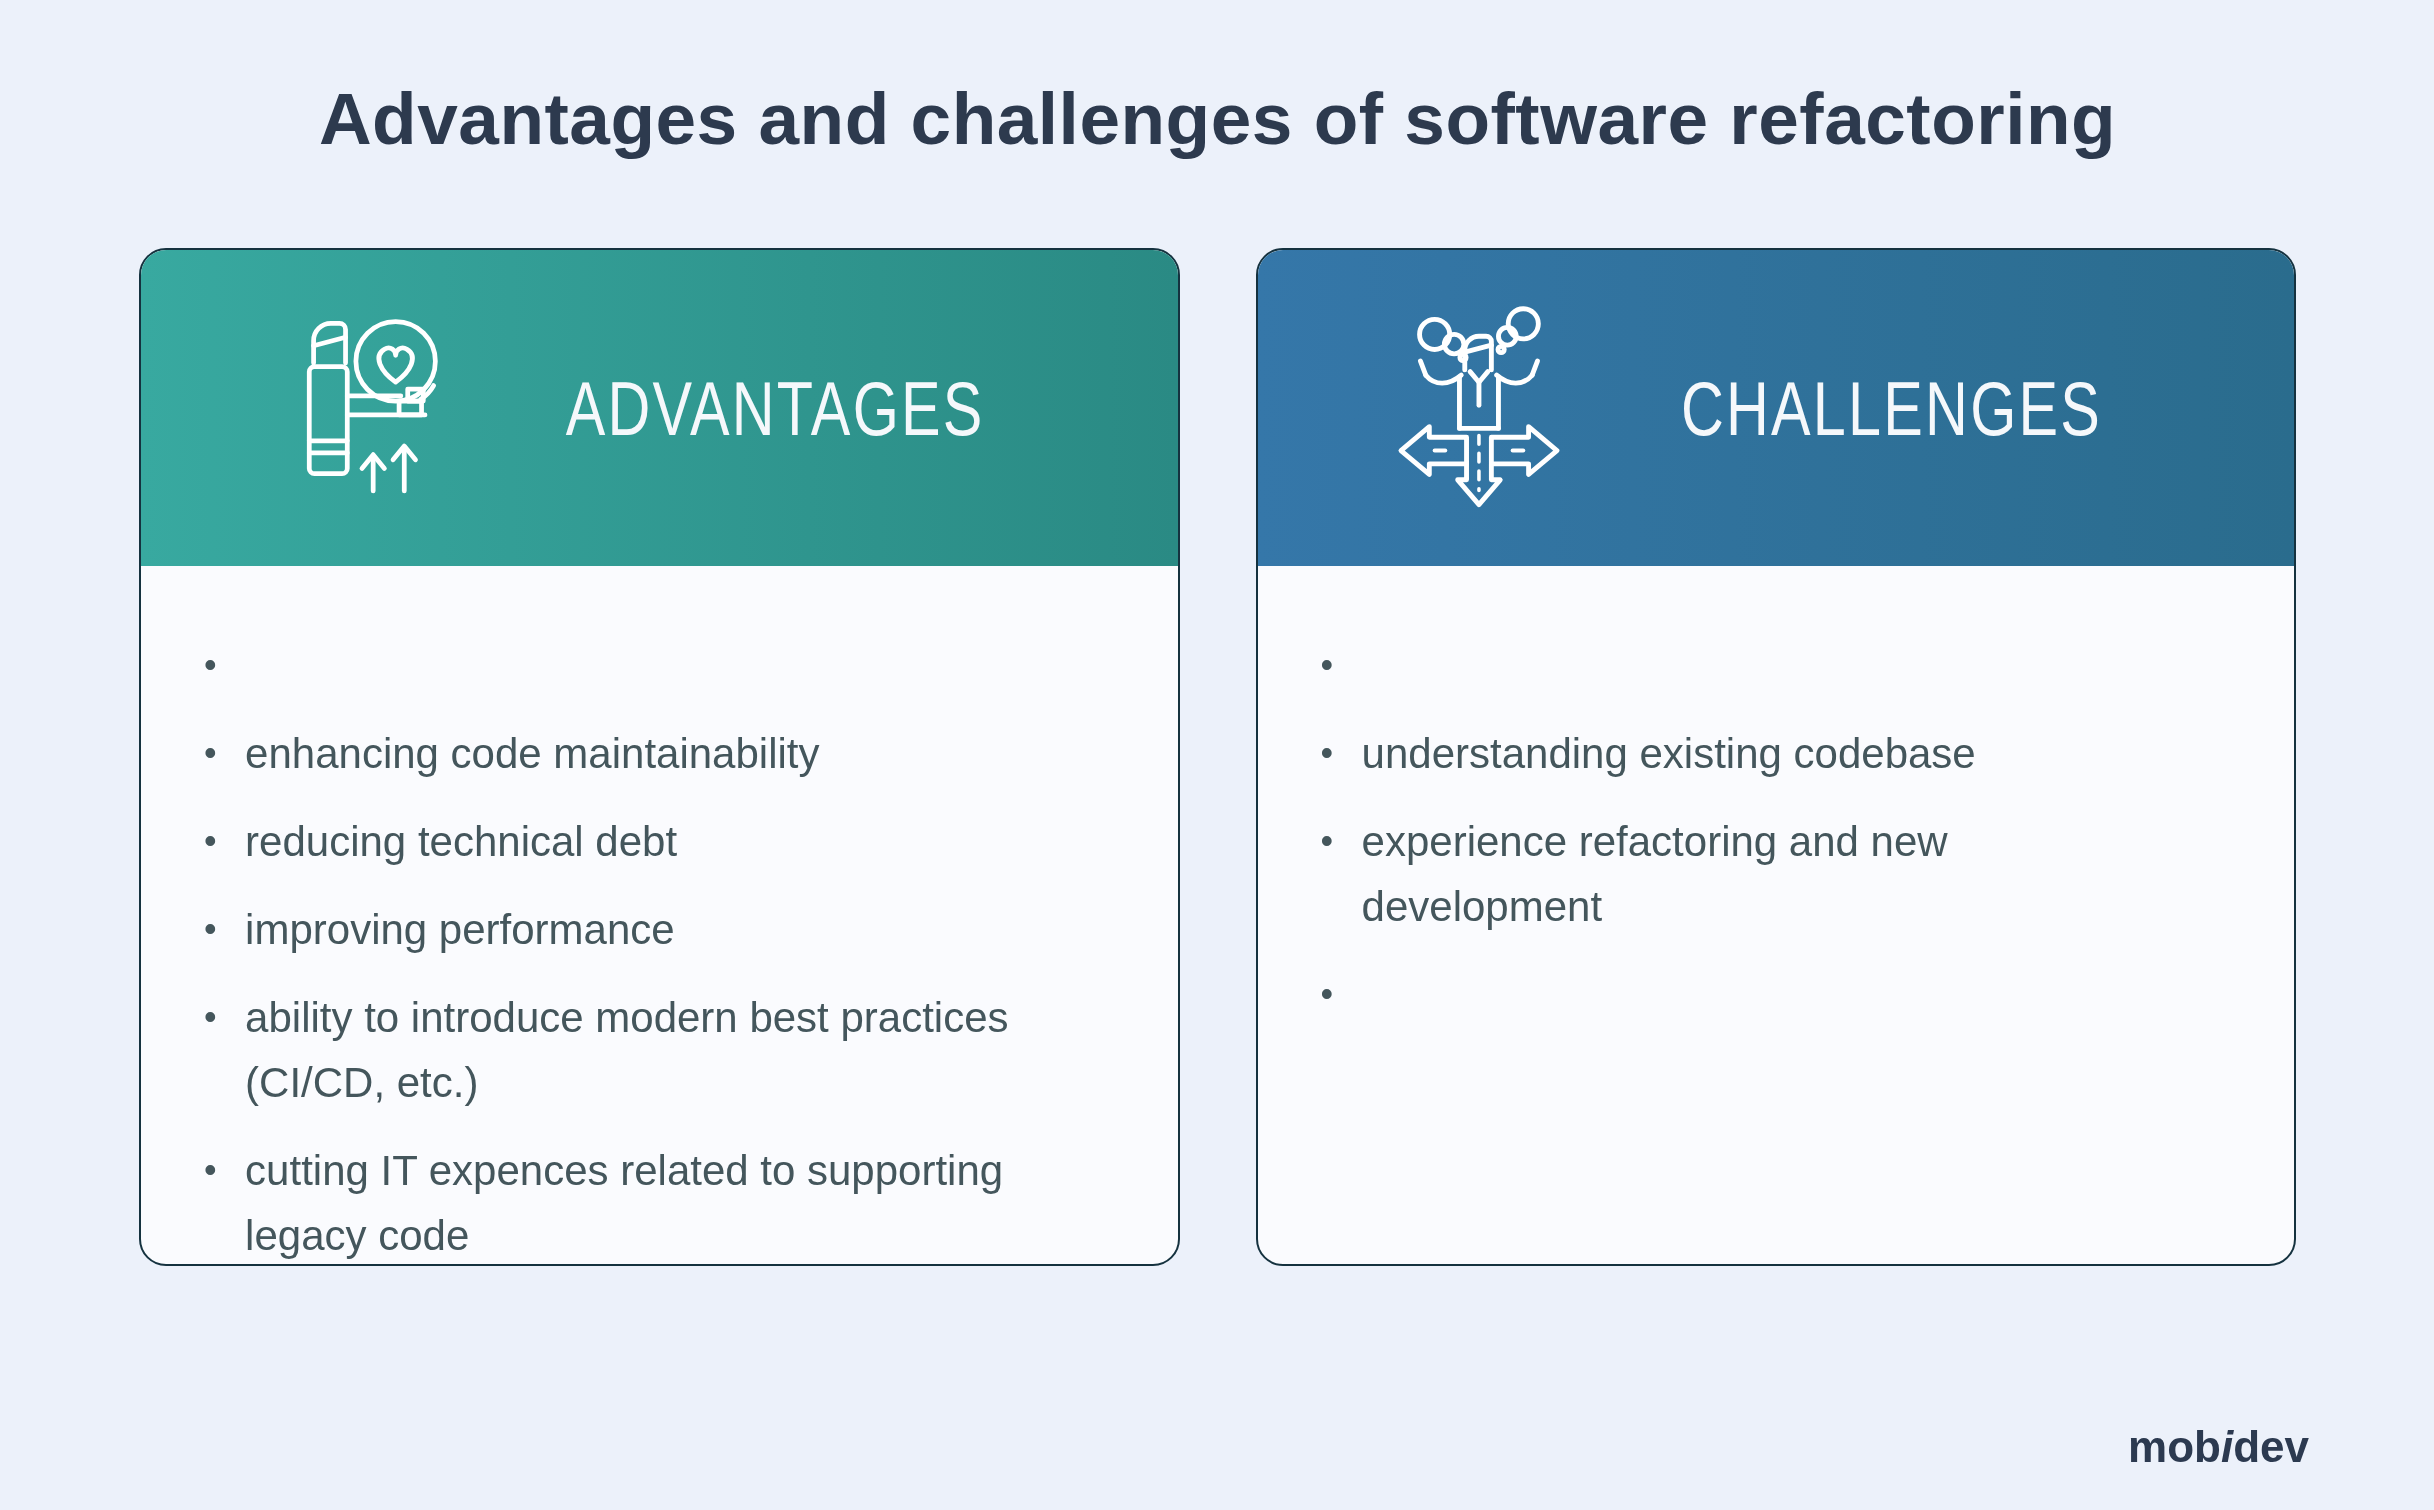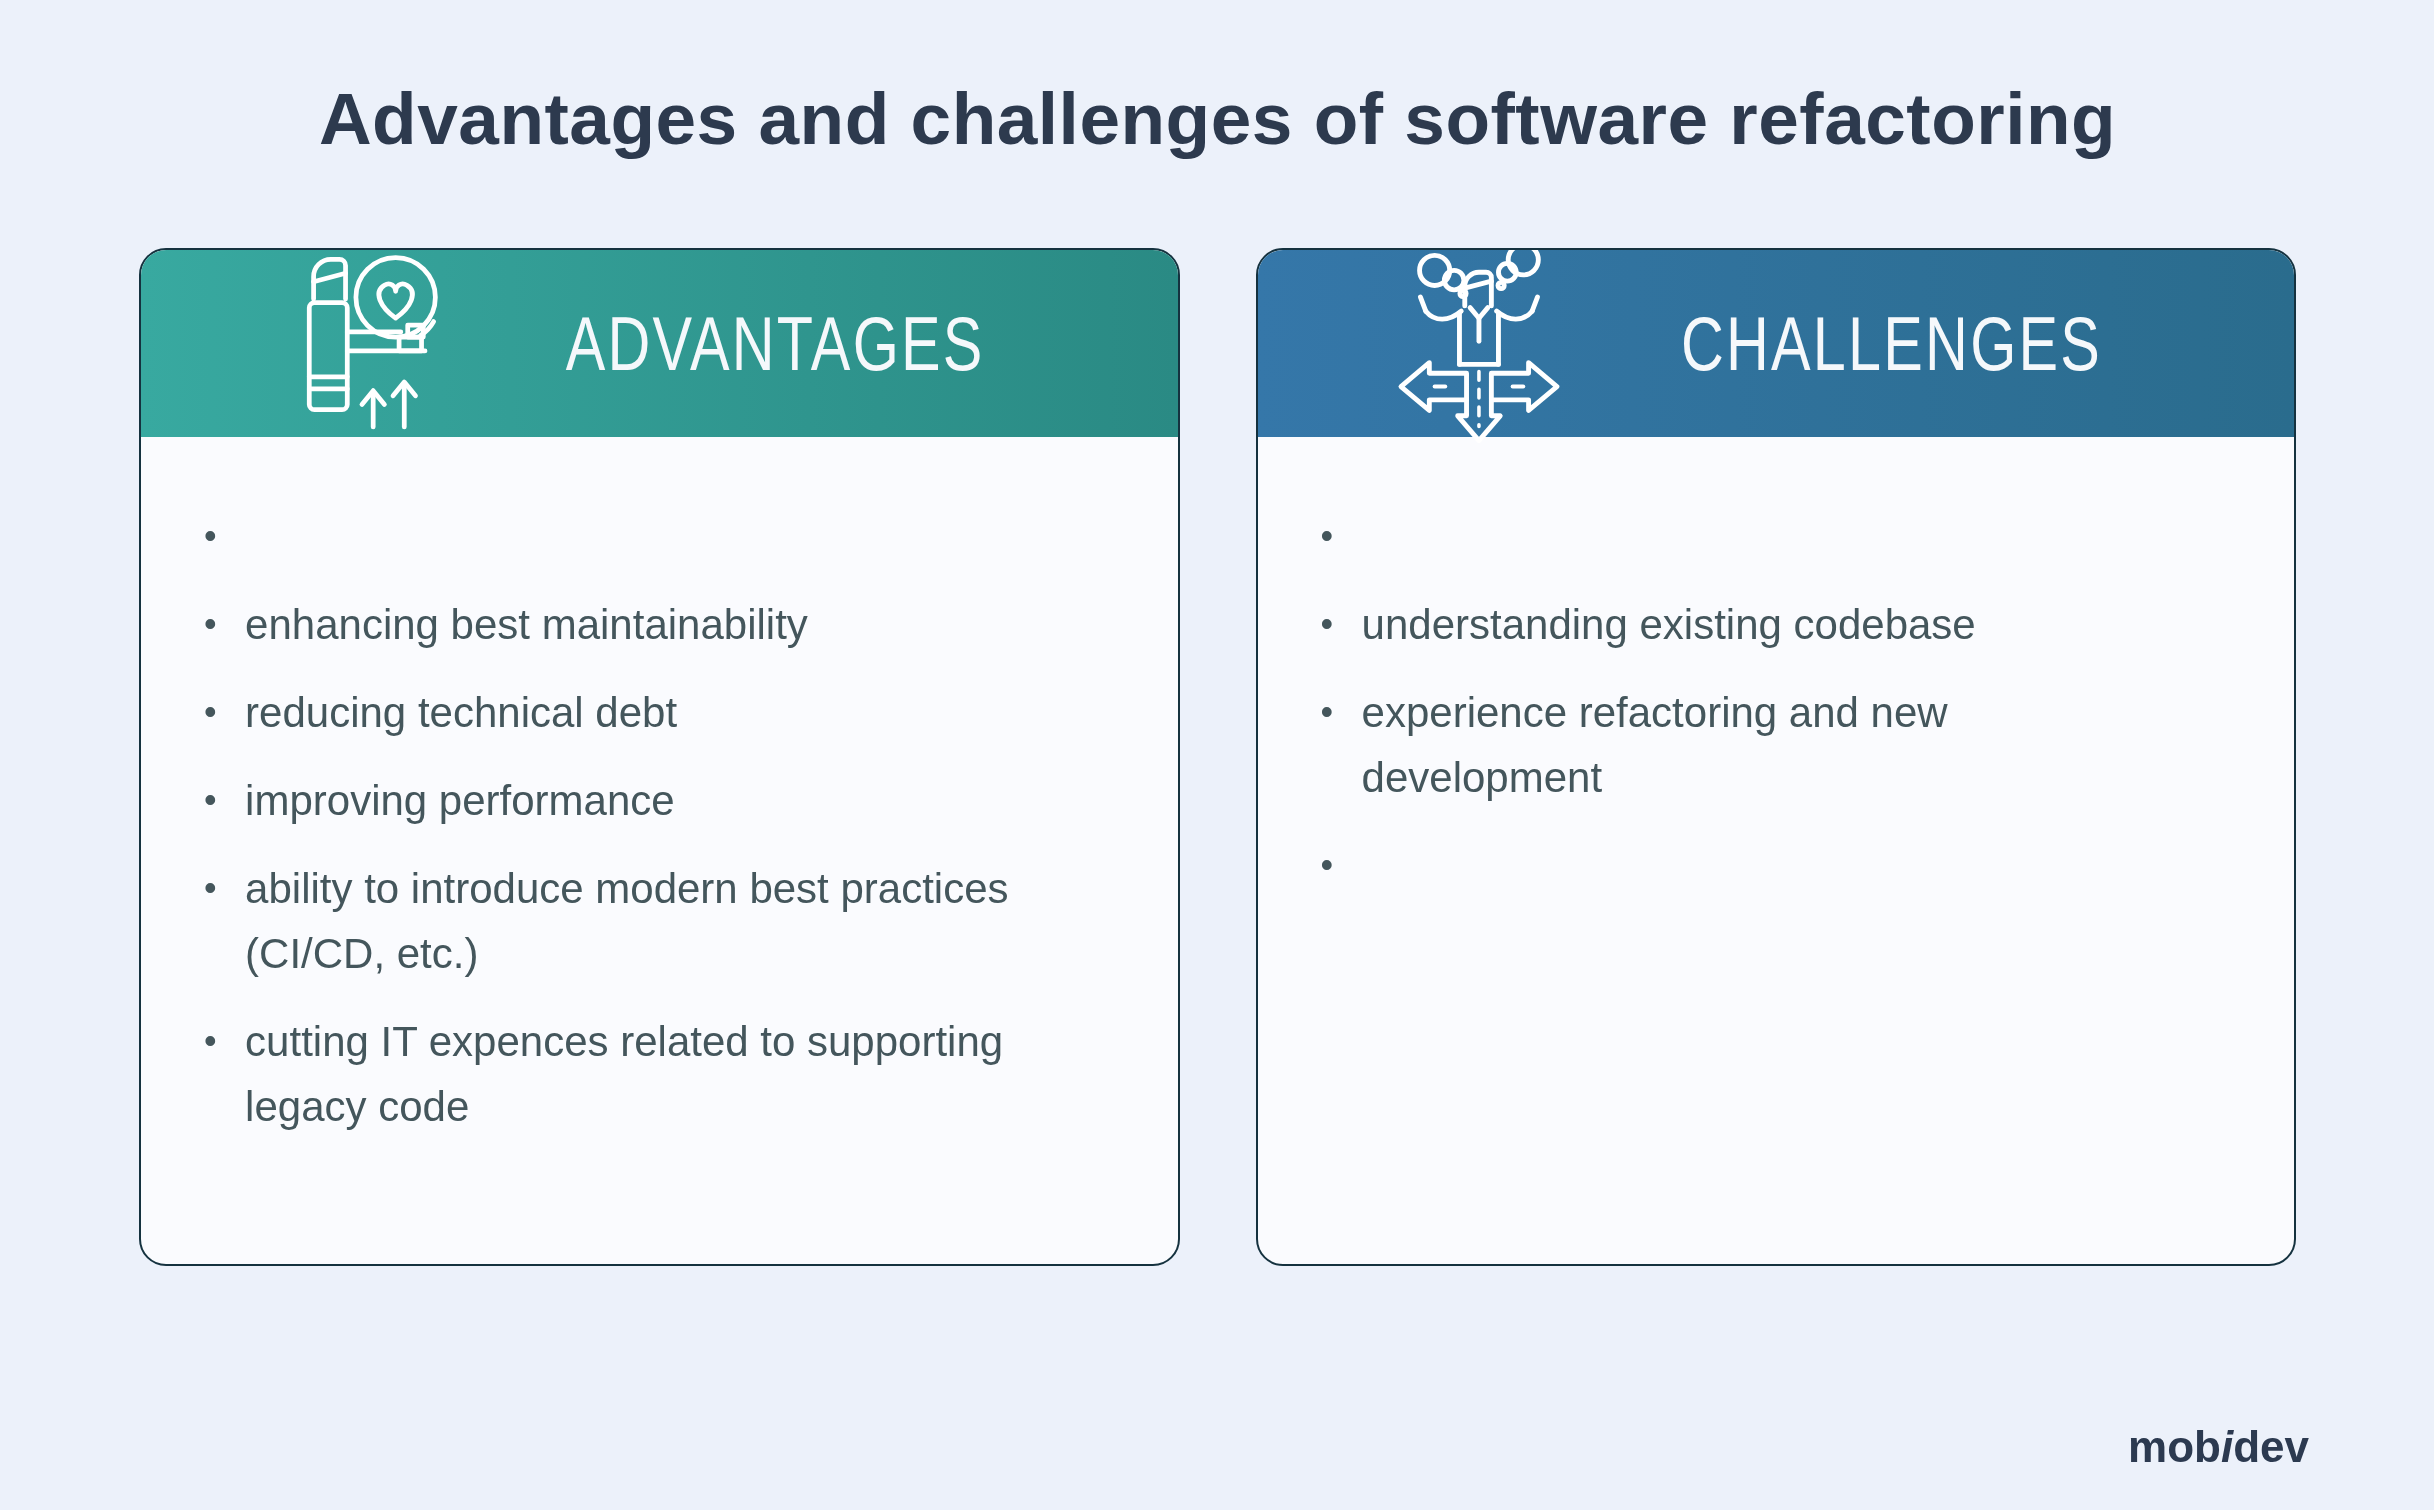--- a/index.html
+++ b/index.html
@@ -32,21 +32,21 @@
   .card{
     flex:1;
     box-sizing:border-box;
     height:1018px;
     background:var(--cardbg,#FAFBFE);
     border:2.9px solid var(--border,#15323F);
     border-radius:27px;
     overflow:hidden;
   }
   .card-header{
-    height:187px;
+    height:316px;
     display:flex;
     align-items:center;
     justify-content:center;
     gap:46px;
     background:linear-gradient(90deg,var(--g1),var(--g2));
   }
   .card-header .icon-box{
     width:204px;
     height:214px;
     flex:0 0 auto;
@@ -136,21 +136,21 @@
           </svg>
         </div>
         <div class="card-title">ADVANTAGES</div>
       </div>
       <ul class="bullet-list">
         <li>
           <span class="bullet-dot">•</span>
         </li>
         <li>
           <span class="bullet-dot">•</span>
-          <span class="item-text">enhancing best maintainability</span>
+          <span class="item-text">enhancing code maintainability</span>
         </li>
         <li>
           <span class="bullet-dot">•</span>
           <span class="item-text">reducing technical debt</span>
         </li>
         <li>
           <span class="bullet-dot">•</span>
           <span class="item-text">improving performance</span>
         </li>
         <li>

